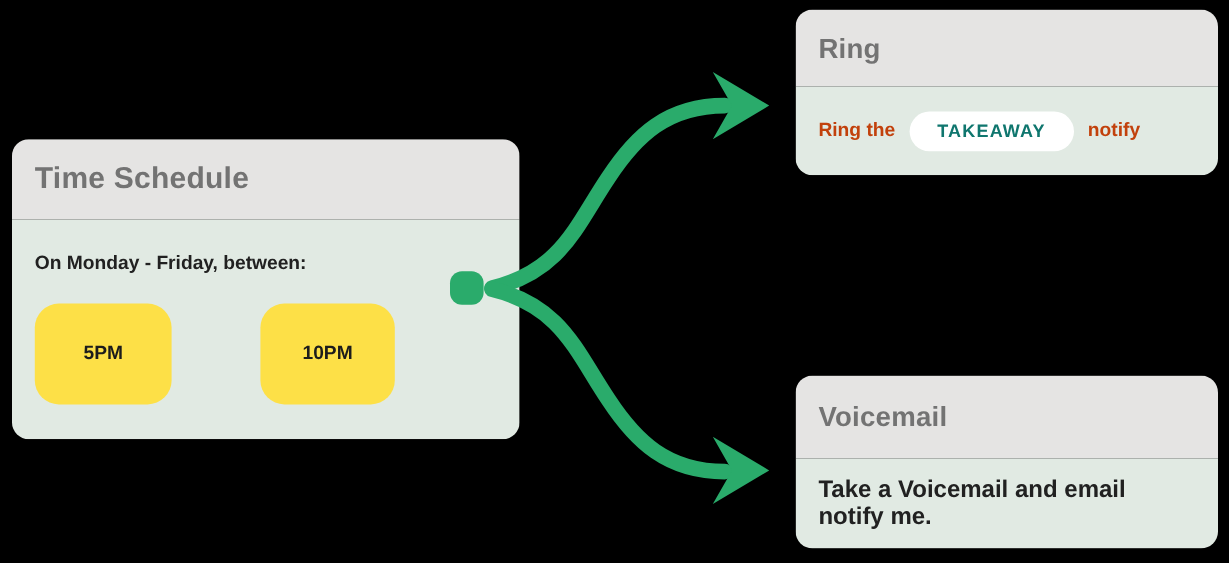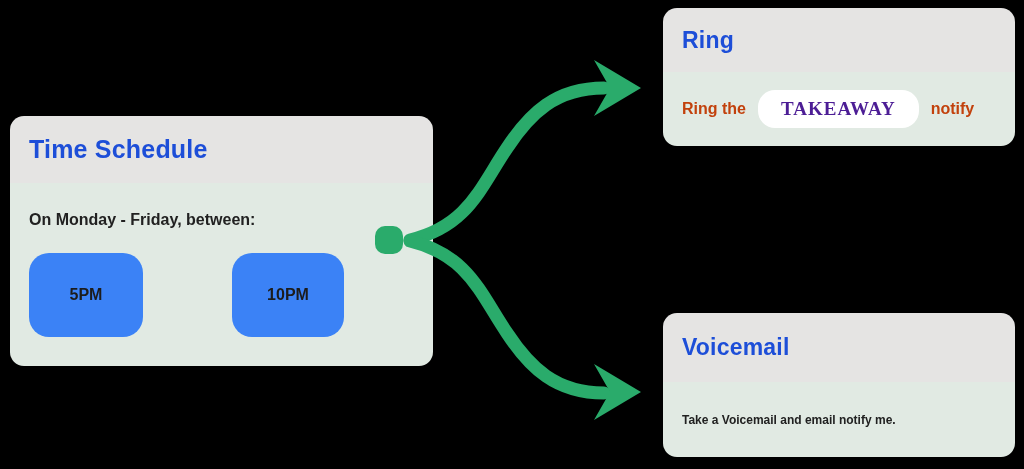--- a/index.html
+++ b/index.html
@@ -22,84 +22,84 @@
     background: #e5e4e3;
     display: flex;
     align-items: center;
     padding: 0 19px;
   }
   .card-body {
     background: #e1eae3;
     position: relative;
   }
   .card-title {
-    color: #1d4ed8;
+    color: #737373;
     font-weight: 700;
     letter-spacing: 0.2px;
   }
 
   
   .schedule-card { left: 10px; top: 116px; width: 423px; height: 250px; }
   .schedule-card .card-header { height: 67px; }
   .schedule-card .card-title { font-size: 25px; }
   .schedule-card .card-body { height: 183px; }
   .schedule-desc {
     position: absolute; left: 19px; top: 28px;
     font-size: 16px; font-weight: 600; color: #212121;
   }
   .time-btn {
     position: absolute;
     top: 70px;
     height: 84px;
-    background: #3b82f6;
+    background: #fde047;
     border: none;
     border-radius: 20px;
     font-family: inherit;
     font-size: 16px;
     font-weight: 700;
     color: #1c1c1c;
     cursor: pointer;
     display: flex; align-items: center; justify-content: center;
   }
   .time-btn.start { left: 19px;  width: 114px; }
-  .time-btn.end   { left: 222px; width: 112px; }
+  .time-btn.end   { left: 207px; width: 112px; }
 
   
   .ring-card { left: 663px; top: 8px; width: 352px; height: 138px; }
   .ring-card .card-header { height: 64px; }
   .ring-card .card-title { font-size: 23px; }
   .ring-card .card-body {
     height: 74px;
     display: flex; align-items: center;
     padding: 0 19px; gap: 12px;
   }
   .inline-text { font-size: 16px; font-weight: 600; color: #c2410c; }
   .pill {
     background: #ffffff;
     border: none;
     border-radius: 17px;
     padding: 8px 23px;
-    font-family: Liberation Serif, serif;
-    font-size: 19px;
+    font-family: Liberation Sans, sans-serif;
+    font-size: 15px;
     font-weight: 700;
     letter-spacing: 1px;
-    color: #4c1d95;
+    color: #0f766e;
     cursor: pointer;
   }
 
   
   .voicemail-card { left: 663px; top: 313px; width: 352px; height: 144px; }
   .voicemail-card .card-header { height: 69px; text-align: center; }
   .voicemail-card .card-title { font-size: 23px; }
   .voicemail-card .card-body {
     height: 75px;
     display: flex; align-items: center;
     padding: 0 19px;
   }
-  .voicemail-desc { font-size: 12px; font-weight: 600; color: #212121; }
+  .voicemail-desc { font-size: 20px; font-weight: 600; color: #212121; }
 
   .connector-svg { position: absolute; left: 0; top: 0; pointer-events: none; }
 </style>
 </head>
 <body>
 
 <div class="canvas">
 
   <div class="card schedule-card">
     <div class="card-header">

